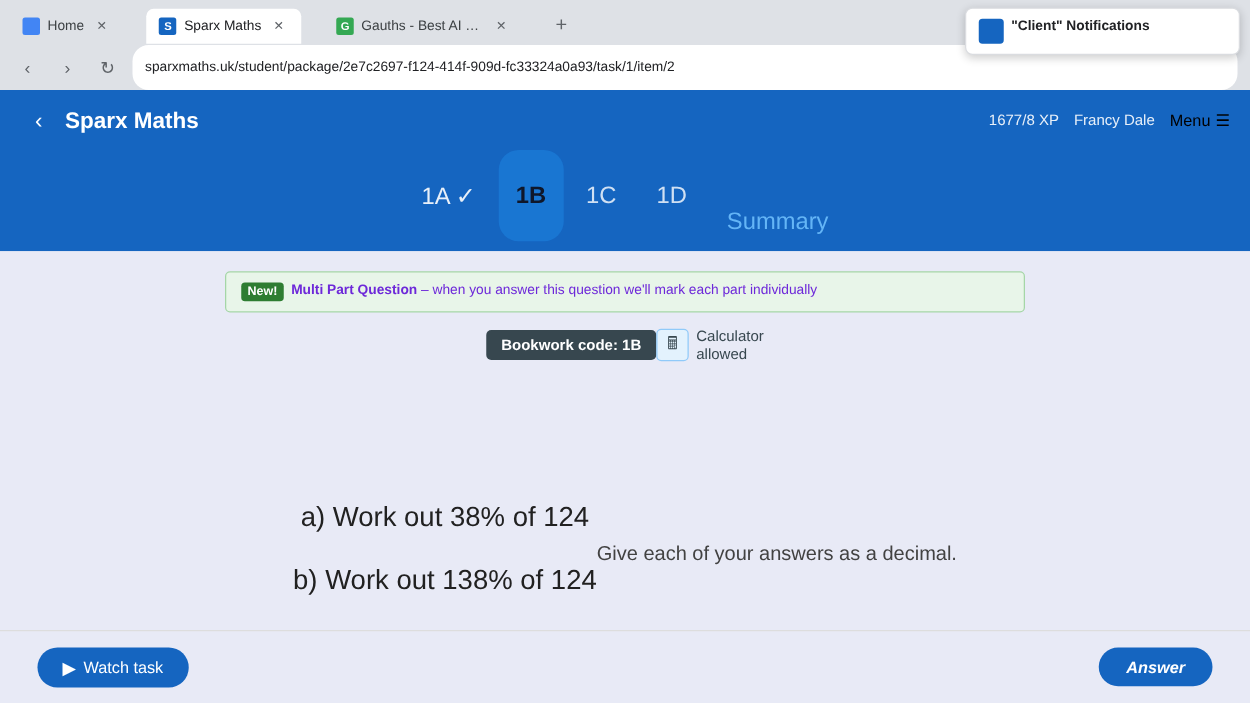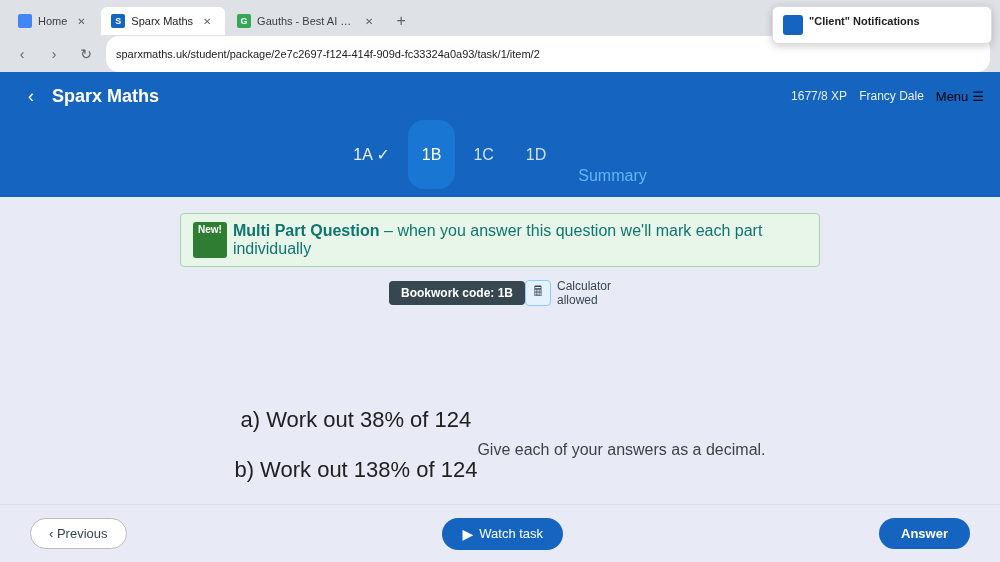--- a/index.html
+++ b/index.html
@@ -13,21 +13,21 @@
 
     
     .browser-chrome {
       background: #dee1e6;
       height: 72px;
     }
     .tab-bar {
       display: flex;
       align-items: center;
       padding: 6px 8px 0;
-      gap: 2px;
+      gap: 18px;
       height: 36px;
     }
     .tab {
       display: flex;
       align-items: center;
       height: 28px;
       padding: 0 10px;
       border-radius: 6px 6px 0 0;
       font-size: 12px;
       color: #3c4043;
@@ -197,31 +197,31 @@
     .question-tabs {
       background: #1565c0;
       display: flex;
       justify-content: center;
       padding: 0 0 8px;
       gap: 4px;
     }
     .q-tab {
       padding: 4px 14px;
       border-radius: 16px;
-      font-size: 16px;
+      font-size: 19px;
       font-weight: 500;
       cursor: pointer;
       border: none;
       background: transparent;
       color: rgba(255,255,255,0.8);
     }
     .q-tab.active {
       background: #1976d2;
-      color: #ffffff;
-      font-weight: 400;
+      color: #0f172a;
+      font-weight: 700;
     }
     .q-tab.completed {
       color: rgba(255,255,255,0.9);
     }
     .q-tab.summary {
       color: #64b5f6;
       margin-top: 43px;
     }
 
     
@@ -246,22 +246,22 @@
     }
     .new-badge {
       background: #2e7d32;
       color: white;
       font-size: 10px;
       font-weight: 700;
       padding: 2px 5px;
       border-radius: 3px;
     }
     .banner-text {
-      font-size: 16px;
-      color: #0f766e;
+      font-size: 11px;
+      color: #6d28d9;
     }
     .banner-text b { font-weight: 700; }
 
     .toolbar {
       display: flex;
       align-items: center;
       gap: 0;
       margin-bottom: 8px;
       justify-content: center;
     }
@@ -355,20 +355,21 @@
     }
     .answer-btn {
       background: #1565c0;
       border: none;
       border-radius: 20px;
       padding: 8px 22px;
       font-size: 13px;
       font-weight: 600;
       color: white;
       cursor: pointer;
+      font-style: italic;
     }
 
     .video-icon {
       font-size: 14px;
     }
   </style>
 </head>
 <body>
 
 <div class="browser-chrome" style="position:relative;">
@@ -450,19 +451,18 @@
   <div class="question-area">
     <div class="question-text">
       <span class="part">a) Work out 38% of 124</span>
       <span class="part">b) Work out 138% of 124</span>
     </div>
     <div class="instruction">Give each of your answers as a decimal.</div>
   </div>
 </div>
 
 <div class="bottom-bar">
-  <button class="prev-btn">‹ Previous</button>
   <button class="watch-btn">
     <span class="video-icon">▶</span>
     <span>Watch task</span>
   </button>
   <button class="answer-btn">Answer</button>
 </div>
 
 </body></html>

